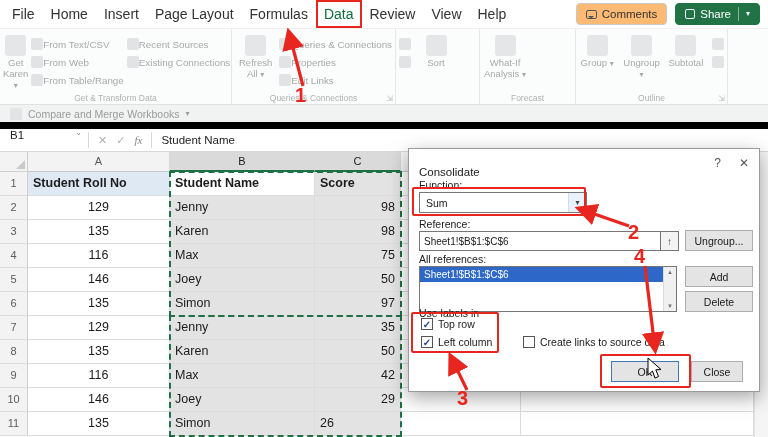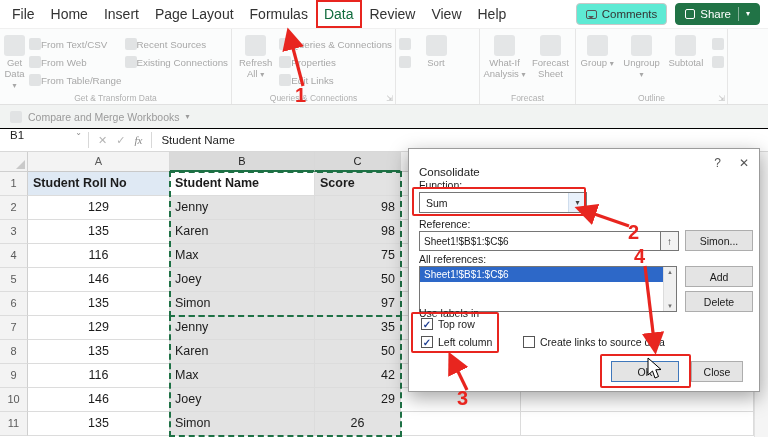--- a/index.html
+++ b/index.html
@@ -6,21 +6,21 @@
   html,body { width:768px; height:437px; }
   body { font-family:"Liberation Sans", sans-serif; background:#fff; overflow:hidden; }
   .app { position:relative; width:768px; height:437px; background:#fff; overflow:hidden; }
 
   
   .tabsbar { position:absolute; top:0; left:0; right:0; height:28px; background:#fff; display:flex; align-items:center; padding-left:4px; }
   .tab { padding:0 8px; font-size:14px; color:#333; height:28px; line-height:28px; cursor:default; white-space:nowrap; }
   .tab.active { color:#0f6b3c; border-bottom:2.5px solid #217346; }
   .tab.annotated { outline:2.5px solid #e8251f; outline-offset:-2px; }
   .spacer { flex:1; }
-  .pill { display:flex; align-items:center; gap:5px; height:22px; padding:0 9px; margin-right:8px; border:1px solid #c8c8c8; border-radius:4px; background:#5eead4; font-size:11.5px; color:#333; font-family:inherit; }
+  .pill { display:flex; align-items:center; gap:5px; height:22px; padding:0 9px; margin-right:8px; border:1px solid #c8c8c8; border-radius:4px; background:#fdba74; font-size:11.5px; color:#333; font-family:inherit; }
   .cicon { width:11px; height:9px; border:1.4px solid #555; border-radius:2px; position:relative; }
   .cicon:after { content:""; position:absolute; left:1px; bottom:-4px; border:3px solid transparent; border-top-color:#555; }
   .pill.share { background:#217346; border-color:#217346; color:#fff; }
   .sicon { width:10px; height:10px; border:1.4px solid #fff; border-radius:2px; }
   .sdiv { width:1px; height:14px; background:rgba(255,255,255,.45); margin:0 2px; }
   .caret { font-size:8px; line-height:1; }
 
   
   .ribbon { position:absolute; top:28px; left:0; right:0; height:77px; background:#fbfcfc; border-top:1px solid #f0f0f0; border-bottom:1px solid #e1e1e1; display:flex; overflow:hidden; }
   .rgroup { position:relative; height:100%; border-right:1px solid #e6e6e6; padding:3px 3px 13px 3px; display:flex; gap:3px; }
@@ -28,21 +28,21 @@
   .launcher { position:absolute; right:2px; bottom:1px; font-size:8px; color:#b8b8b8; }
   .bigbtn { width:48px; display:flex; flex-direction:column; align-items:center; gap:2px; padding-top:3px; color:#a8a8a8; }
   .bigbtn.narrow { width:44px; }
   .bigicon { width:21px; height:21px; background:#e4e6e7; border-radius:3px; flex:none; }
   .blabel { font-size:9.5px; text-align:center; line-height:1.15; }
   .smallcol { display:flex; flex-direction:column; justify-content:flex-start; gap:6px; padding-top:6px; }
   .smallitem { display:flex; align-items:center; gap:0; font-size:9.8px; color:#a8a8a8; white-space:nowrap; }
   .smicon { width:12px; height:12px; background:#e1e3e4; border-radius:2px; flex:none; }
 
   
-  .qat { position:absolute; top:105px; left:0; right:0; height:24px; background:#f1f3f2; border-bottom:1px solid #000000; display:flex; align-items:center; gap:6px; padding-left:10px; font-size:10.5px; color:#9a9a9a; }
+  .qat { position:absolute; top:105px; left:0; right:0; height:24px; background:#f1f3f2; border-bottom:7px solid #000000; display:flex; align-items:center; gap:6px; padding-left:10px; font-size:10.5px; color:#9a9a9a; }
 
   
   .fbar { position:absolute; top:129px; left:0; right:0; height:23px; background:#fff; border-bottom:1px solid #d8d8d8; display:flex; align-items:center; font-size:11.5px; }
   .namebox { width:88px; height:100%; display:flex; justify-content:space-between; padding:0 6px 0 10px; color:#222; }
   .vdiv { width:1px; height:16px; background:#d8d8d8; }
   .fxicons { display:flex; align-items:center; gap:9px; padding:0 9px; color:#b4b4b4; font-size:11px; }
   .fx { font-style:italic; font-family:"Liberation Serif", serif; color:#8a8a8a; }
   .formula { padding-left:9px; color:#222; }
 
   
@@ -112,21 +112,21 @@
       <span>Share</span>
       <span class="sdiv"></span>
       <span class="caret">▾</span>
     </button>
   </div>
 
   <div class="ribbon">
     <div class="rgroup" style="width:232px;">
       <div class="bigbtn">
         <span class="bigicon"></span>
-        <span class="blabel"><span>Get Data</span> <span class="caret">▾</span></span>
+        <span class="blabel"><span>Get Karen</span> <span class="caret">▾</span></span>
       </div>
       <div class="smallcol">
         <div class="smallitem">
             <span class="smicon"></span>
             <span>From Text/CSV</span>
           </div>
         <div class="smallitem">
             <span class="smicon"></span>
             <span>From Web</span>
           </div>
@@ -179,24 +179,20 @@
       <div class="bigbtn narrow">
         <span class="bigicon"></span>
         <span class="blabel">Sort</span>
       </div>
     </div>
 
     <div class="rgroup" style="width:96px;">
       <div class="bigbtn narrow">
         <span class="bigicon"></span>
         <span class="blabel"><span>What-If Analysis</span> <span class="caret">▾</span></span>
-      </div>
-      <div class="bigbtn narrow">
-        <span class="bigicon"></span>
-        <span class="blabel">Forecast Sheet</span>
       </div>
       <div class="glabel">Forecast</div>
     </div>
 
     <div class="rgroup" style="width:152px;gap:8px;">
       <div class="bigbtn narrow">
         <span class="bigicon"></span>
         <span class="blabel"><span>Group</span> <span class="caret">▾</span></span>
       </div>
       <div class="bigbtn narrow">
@@ -325,21 +321,21 @@
           <div class="cell" style="width: 142px; text-align: center;">146</div>
           <div class="cell sel" style="width: 145px;">Joey</div>
           <div class="cell sel" style="width: 86px; text-align: right;">29</div>
           <div class="cell" style="width: 120px;"></div>
           <div class="cell" style="width: 233px;"></div>
         </div>
         <div class="grow">
           <div class="rowhdr">11</div>
           <div class="cell" style="width: 142px; text-align: center;">135</div>
           <div class="cell sel" style="width: 145px;">Simon</div>
-          <div class="cell sel" style="width: 86px; text-align: center;">26</div>
+          <div class="cell sel" style="width: 86px; text-align: left;">26</div>
           <div class="cell" style="width: 120px;"></div>
           <div class="cell" style="width: 233px;"></div>
         </div>
       </div>
     <div class="ants" style="left:169px; top:19px; width:233px; height:146px;"></div>
     <div class="ants" style="left:169px; top:163px; width:233px; height:122px;"></div>
     <div class="vscroll"></div>
   </div>
 
   <div class="dialog">
@@ -356,21 +352,21 @@
       <span class="ddval">Sum</span>
       <span class="ddbtn">▾</span>
     </div>
 
     <span class="dlabel" style="left:10px; top:69px;">Reference:</span>
     <div class="tinput" style="left:10px; top:82px; width:242px;">
       <span>Sheet1!$B$1:$C$6</span>
     </div>
     <span class="rangebtn">↑</span>
     <div class="dbtn" style="left:276px; top:81px;">
-        <span>Simon...</span>
+        <span>Ungroup...</span>
       </div>
 
     <span class="dlabel" style="left:10px; top:104px;">All references:</span>
     <div class="listbox">
       <div class="listitem sel">Sheet1!$B$1:$C$6</div>
       <div class="lbscroll">
         <span>▲</span>
         <span>▼</span>
       </div>
     </div>

